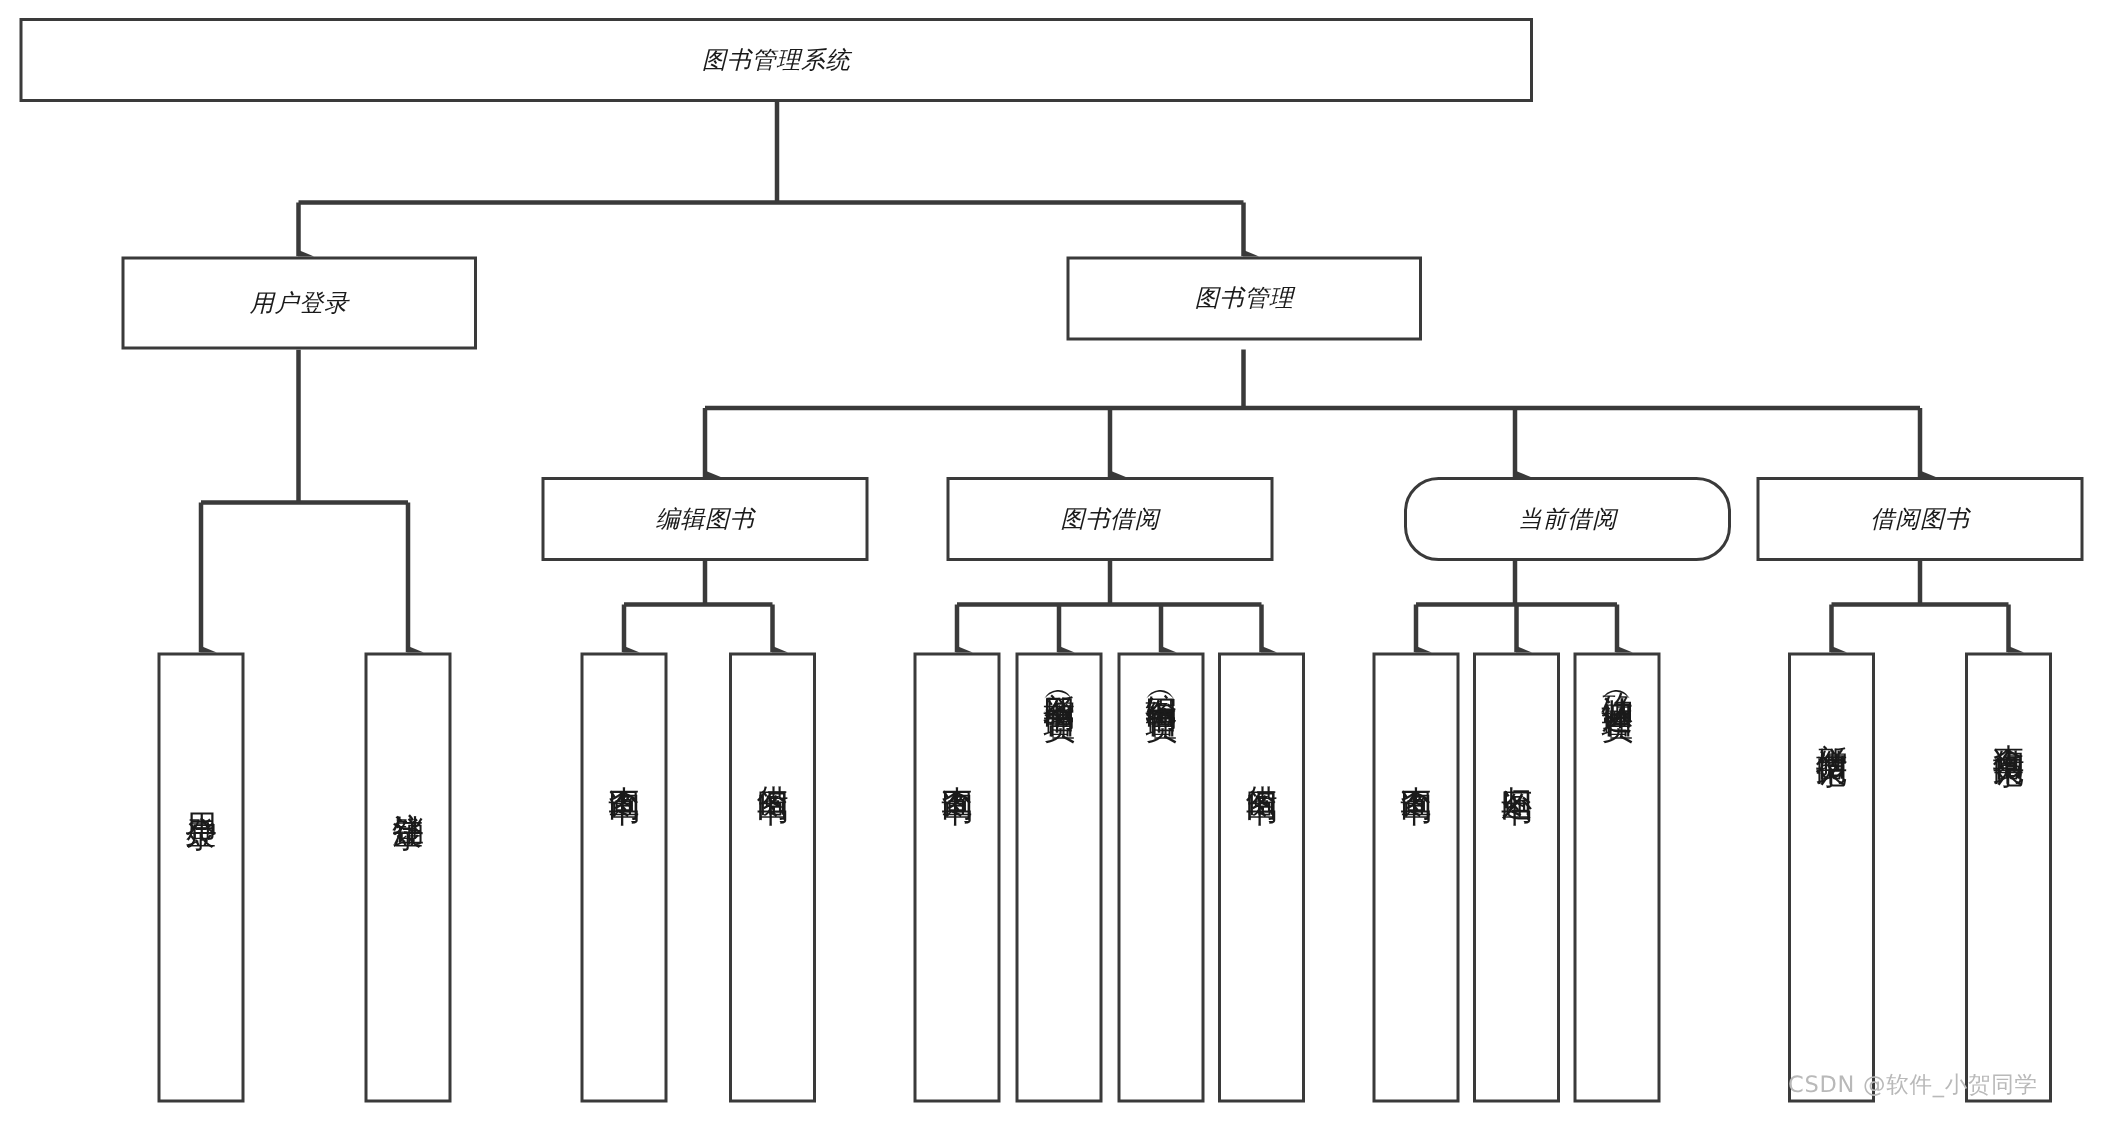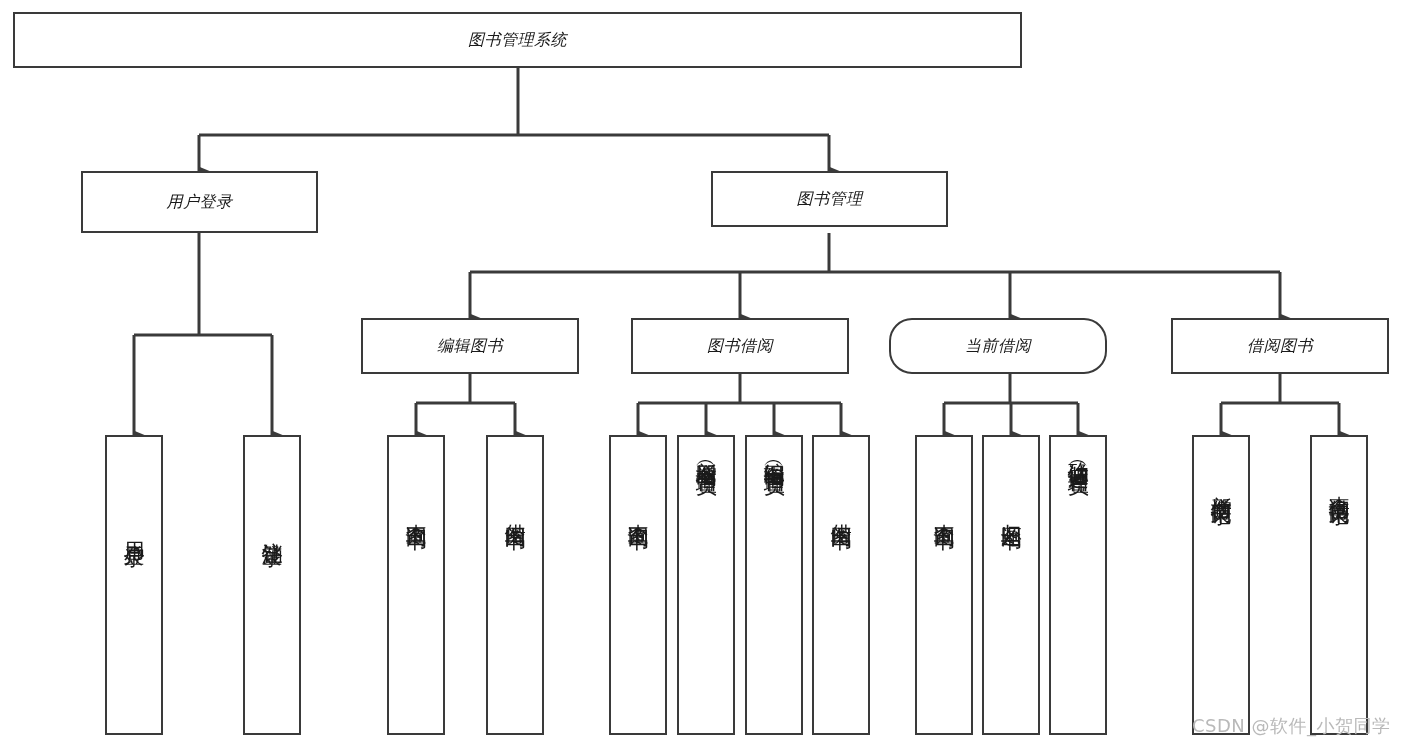--- a/index.html
+++ b/index.html
@@ -51,21 +51,21 @@
     writing-mode: vertical-rl;
     text-orientation: upright;
     font-size: 21px;
     line-height: 1.35;
     letter-spacing: 2px;
     color: #1a1a1a;
     white-space: nowrap;
   }
   .watermark {
     position: absolute;
-    font-size: 18px;
+    font-size: 15px;
     color: #b9b9b9;
     white-space: nowrap;
     letter-spacing: 0.5px;
   }
 </style>
 </head>
 <body>
 
 <div id="diagram-root">
   <svg class="edges" viewBox="0 0 1405 747" xmlns="http://www.w3.org/2000/svg">
@@ -121,21 +121,21 @@
       </div>
       <div class="node horizontal" style="left: 711px; top: 171px; width: 237px; height: 56px; justify-content: center;">
         <span class="node-label">图书管理</span>
       </div>
       <div class="node horizontal" style="left: 361px; top: 318px; width: 218px; height: 56px;">
         <span class="node-label">编辑图书</span>
       </div>
       <div class="node horizontal" style="left: 631px; top: 318px; width: 218px; height: 56px; align-items: center;">
         <span class="node-label">图书借阅</span>
       </div>
-      <div class="node horizontal" style="left: 889px; top: 318px; width: 218px; height: 56px; border-radius: 23px;">
+      <div class="node horizontal" style="left: 936px; top: 318px; width: 218px; height: 56px; border-radius: 23px;">
         <span class="node-label">当前借阅</span>
       </div>
       <div class="node horizontal" style="left: 1171px; top: 318px; width: 218px; height: 56px;">
         <span class="node-label">借阅图书</span>
       </div>
       <div class="node vertical" style="left: 105px; top: 435px; width: 58px; height: 300px;">
         <span class="node-label" style="margin-top: 88px;">用户登录</span>
       </div>
       <div class="node vertical" style="left: 243px; top: 435px; width: 58px; height: 300px;">
         <span class="node-label" style="margin-top: 88px;">注销登录</span>

